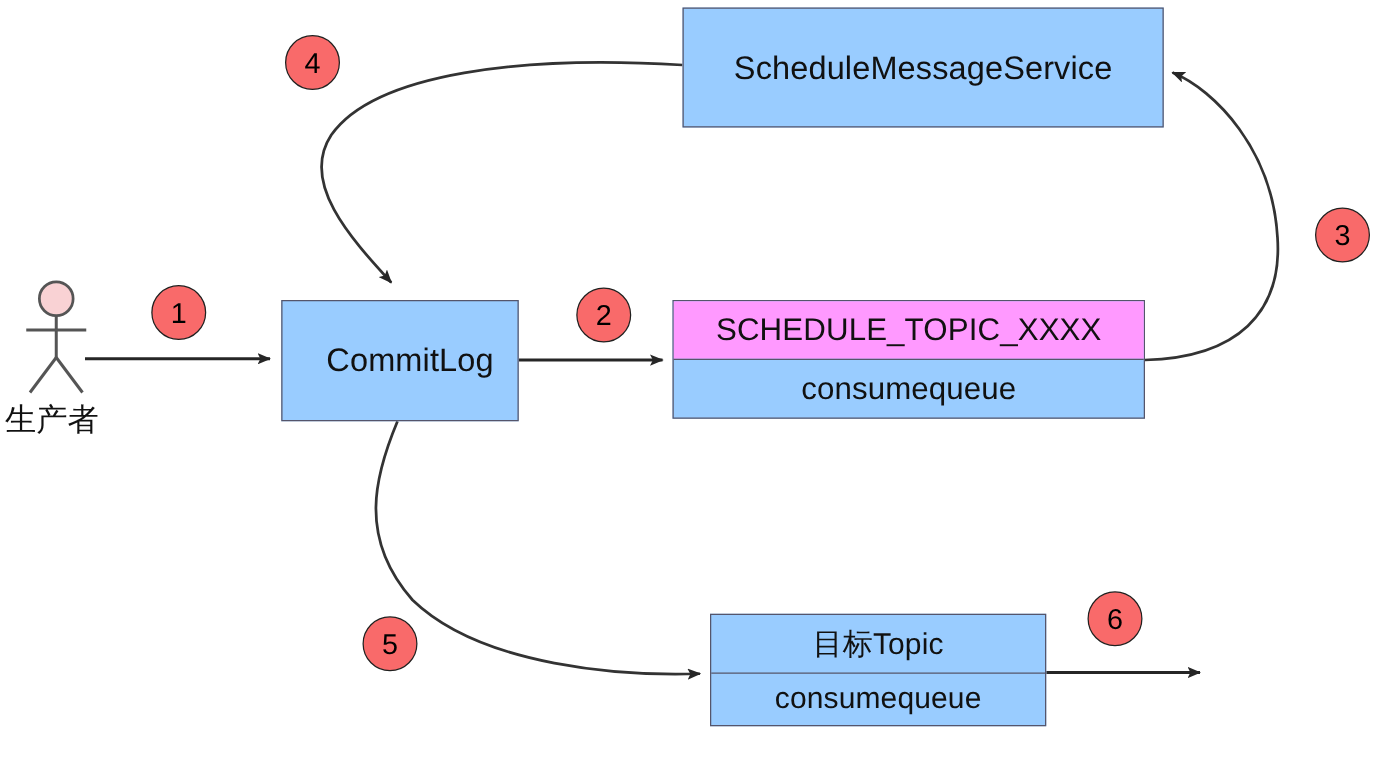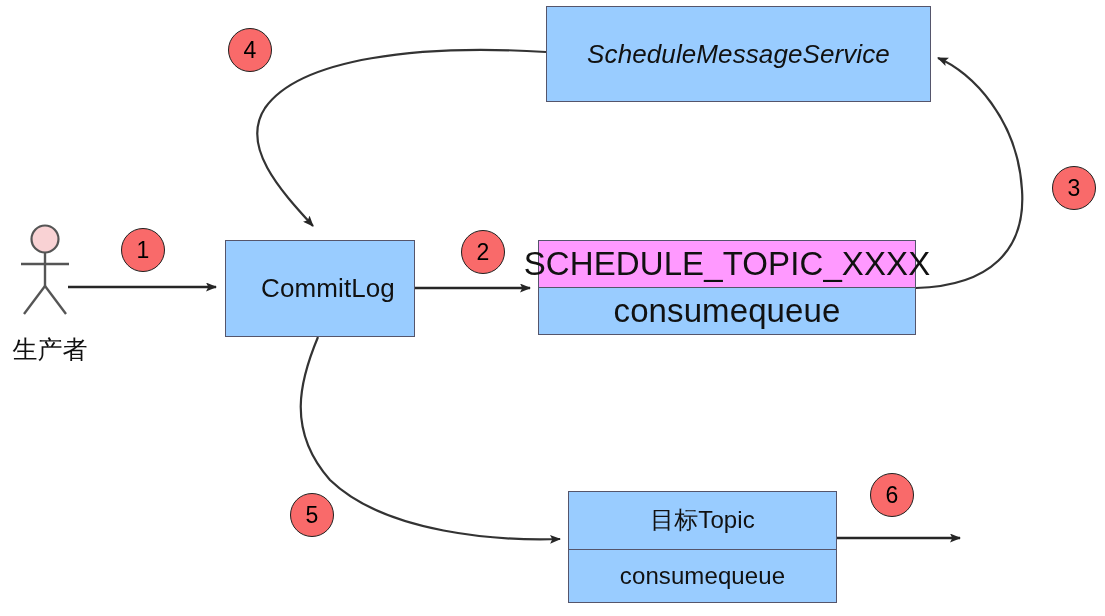--- a/index.html
+++ b/index.html
@@ -47,42 +47,42 @@
     letter-spacing: 0.1px;
     white-space: nowrap;
   }
   .node-row.pink {
     background: #ff99ff;
   }
   .node-row.divider {
     border-top: 1.6px solid #55556b;
   }
 
-  #node-schedule-service { left: 546px; top: 6px;   width: 385px; height: 96px; font-style: italic; }
+  #node-schedule-service { left: 546px; top: 6px;   width: 385px; height: 96px; }
   #node-commitlog        { left: 225px; top: 240px; width: 190px; height: 97px; padding-left: 16px; }
   #node-schedule-topic   { left: 538px; top: 240px; width: 378px; height: 95px; }
-  #node-target-topic     { left: 568px; top: 491px; width: 269px; height: 112px; }
+  #node-target-topic     { left: 568px; top: 491px; width: 269px; height: 90px; }
 
   #node-schedule-service .node-row { font-size: 26px; }
   #node-commitlog .node-row        { font-size: 26px; }
-  #node-schedule-topic .node-row   { font-size: 33px; text-align: right; }
+  #node-schedule-topic .node-row   { font-size: 25px; text-align: right; }
   #node-target-topic .node-row     { font-size: 24px; }
 
   
   .actor {
     position: absolute;
     width: 92px;
     z-index: 3;
   }
   .actor svg { display: block; }
   .actor-label {
-    text-align: center;
+    text-align: left;
     font-size: 25px;
     color: #111111;
-    margin-top: 17px;
+    margin-top: 3px;
     white-space: nowrap;
   }
   #actor-producer { left: 4px;   top: 224px; }
   #actor-consumer { left: 952px; top: 473px; }
 
   
   .badge {
     position: absolute;
     width: 44px;
     height: 44px;

